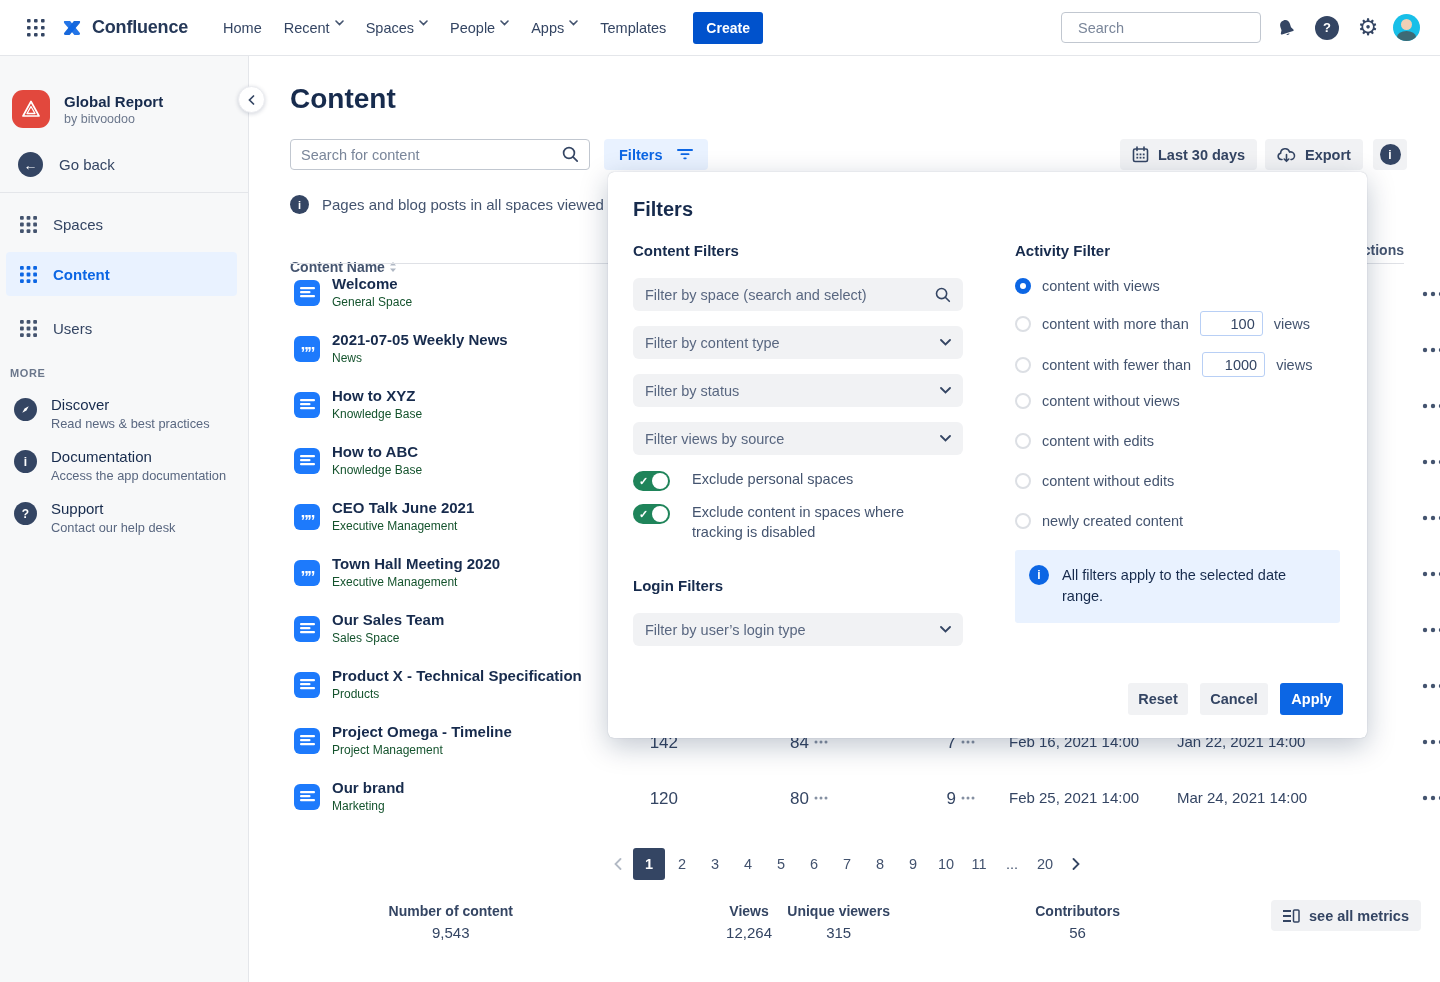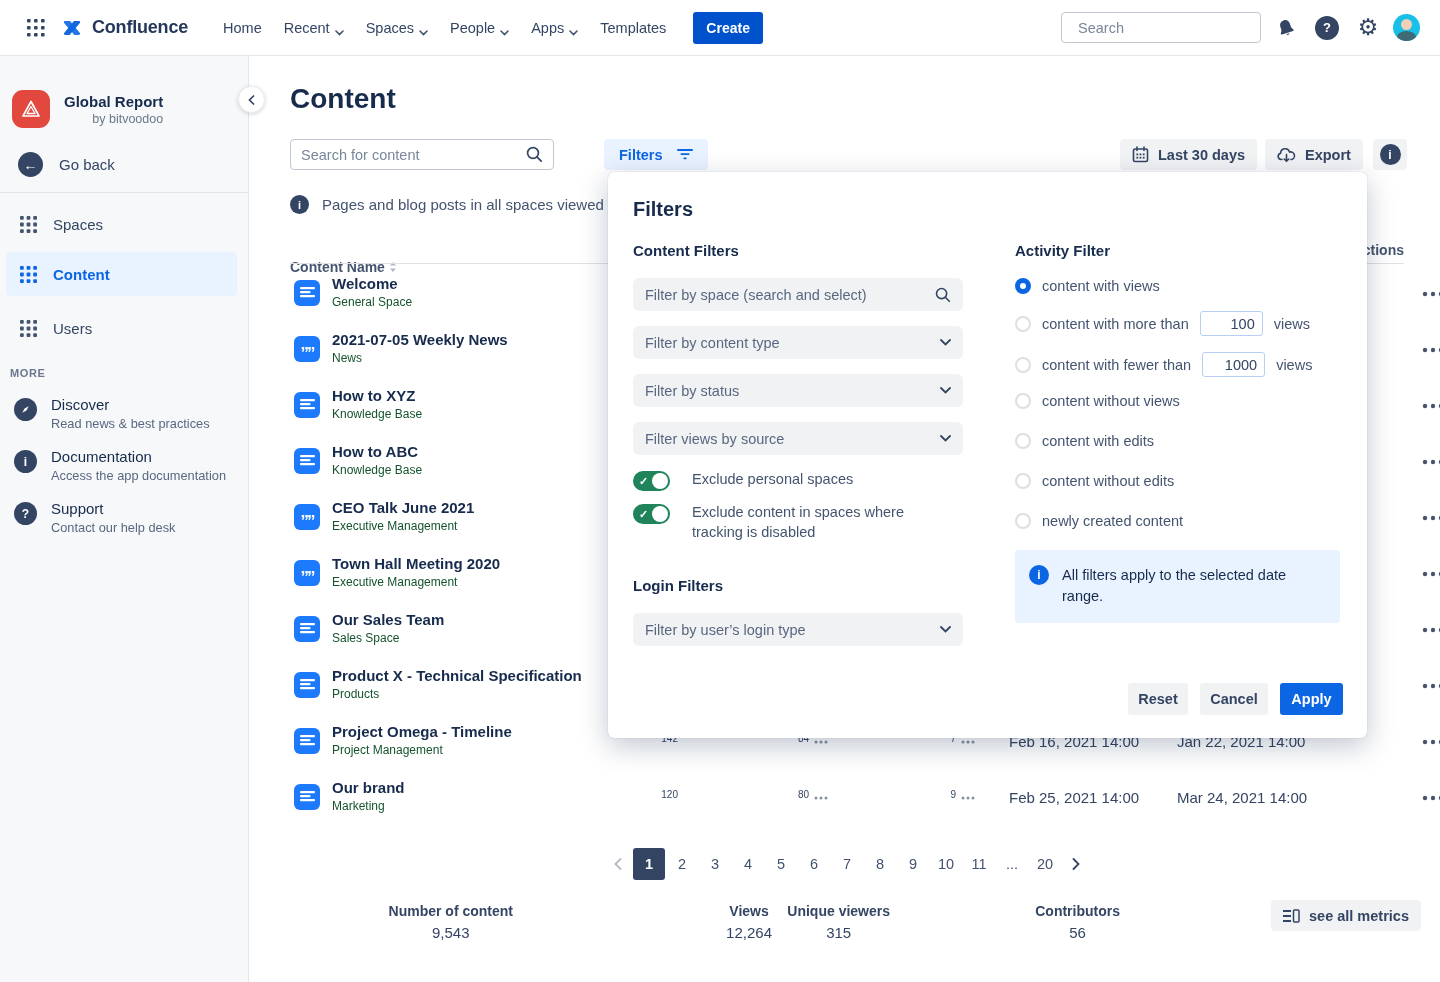--- a/index.html
+++ b/index.html
@@ -7,56 +7,56 @@
   body { position:relative; font-family:"Liberation Sans", sans-serif; background:#fff; overflow:hidden; color:#172b4d; }
   svg { display:block; }
   input { font-family:inherit; border:none; outline:none; background:transparent; }
 
   
   .topbar { position:absolute; left:0; top:0; width:1440px; height:56px; background:#fff; border-bottom:1px solid #e4e6ea; display:flex; align-items:center; padding:0 20px; z-index:20; }
   .appswitch { width:32px; height:32px; display:flex; align-items:center; justify-content:center; border-radius:4px; cursor:pointer; }
   .logo { display:flex; align-items:center; gap:8px; margin-left:8px; }
   .logo-text { font-size:18px; font-weight:700; color:#253858; letter-spacing:-.2px; }
   .tnav { display:flex; align-items:center; margin-left:24px; }
-  .tnav-item { display:flex; align-items:flex-end; gap:5px; font-size:14.5px; font-weight:500; color:#344563; padding:6px 11px; border-radius:4px; cursor:pointer; }
+  .tnav-item { display:flex; align-items:flex-start; gap:5px; font-size:14.5px; font-weight:500; color:#344563; padding:6px 11px; border-radius:4px; cursor:pointer; }
   .create-btn { margin-left:16px; height:32px; padding:0 13px; background:#0052cc; color:#fff; font-size:14px; font-weight:600; border:none; border-radius:3px; cursor:pointer; }
   .tb-right { margin-left:auto; display:flex; align-items:center; gap:9px; }
   .tb-search { width:200px; height:31px; border:1px solid #c1c7d0; border-radius:4px; display:flex; align-items:center; gap:7px; padding:0 9px; background:#fff; }
   .tb-search input { flex:1; font-size:14.5px; color:#344563; }
   .tb-search input::placeholder { color:#7a869a; }
   .icon-btn { width:32px; height:32px; display:flex; align-items:center; justify-content:center; cursor:pointer; border-radius:50%; }
   .circle-navy { width:24px; height:24px; border-radius:50%; background:#344563; color:#fff; display:flex; align-items:center; justify-content:center; font-size:13px; font-weight:700; }
   .gear-glyph { font-size:23px; color:#344563; line-height:1; }
   .avatar { width:27px; height:27px; border-radius:50%; background:#18bfe8; position:relative; overflow:hidden; cursor:pointer; }
   .avatar .head { position:absolute; left:8px; top:5px; width:11px; height:11px; border-radius:50%; background:#f0d0b6; }
   .avatar .body { position:absolute; left:4px; top:17px; width:19px; height:12px; border-radius:50%; background:#3d6a75; }
 
   
   .sidebar { position:absolute; left:0; top:56px; width:249px; height:926px; background:#f7f8f9; border-right:1px solid #e4e6ea; z-index:10; }
-  .side-app { position:absolute; left:12px; top:34px; display:flex; align-items:center; gap:14px;text-align:right; }
+  .side-app { position:absolute; left:12px; top:34px; display:flex; align-items:center; gap:14px; }
   .app-logo { width:38px; height:38px; border-radius:11px; background:#e2483d; display:flex; align-items:center; justify-content:center; }
   .side-app-title { font-size:15px; font-weight:700; color:#172b4d; }
   .side-app-sub { font-size:12.5px; color:#6b778c; margin-top:2px; }
   .side-back { position:absolute; left:18px; top:96px; display:flex; align-items:center; gap:16px; cursor:pointer; }
   .back-circle { width:25px; height:25px; border-radius:50%; background:#344563; color:#fff; display:flex; align-items:center; justify-content:center; font-size:14px; }
   .side-back-label { font-size:15px; font-weight:500; color:#344563; }
   .side-divider { position:absolute; left:0; top:136px; width:249px; height:1px; background:#e4e6ea; }
   .side-item { position:absolute; left:6px; width:231px; height:44px; display:flex; align-items:center; gap:16px; padding-left:14px; border-radius:4px; cursor:pointer; font-size:15px; font-weight:500; color:#344563; }
   .side-item.active { background:#e9f2ff; color:#0c66e4; font-weight:600; }
   .side-more-label { position:absolute; left:10px; top:311px; font-size:11px; font-weight:700; letter-spacing:.6px; color:#6b778c; }
   .more-item { position:absolute; left:14px; width:224px; display:flex; gap:14px; cursor:pointer; }
   .more-icon { width:23px; height:23px; border-radius:50%; background:#344563; color:#fff; display:flex; align-items:center; justify-content:center; flex:none; font-size:12px; font-weight:700; margin-top:2px; }
   .more-title { font-size:15px; font-weight:500; color:#172b4d; }
   .more-sub { font-size:12.8px; color:#596780; margin-top:3px; white-space:nowrap; }
   .collapse-btn { position:absolute; left:238px; top:86px; width:27px; height:27px; border-radius:50%; background:#fff; border:1px solid #ebecf0; box-shadow:0 1px 4px rgba(9,30,66,.18); z-index:30; display:flex; align-items:center; justify-content:center; cursor:pointer; }
 
   
   .main { position:absolute; left:249px; top:56px; width:1191px; height:926px; background:#fff; }
   .page-title { position:absolute; left:41px; top:27px; font-size:28px; font-weight:600; color:#172b4d; }
-  .content-search { position:absolute; left:41px; top:83px; width:264px; height:31px; border:1px solid #c1c7d0; border-radius:4px; display:flex; align-items:center; padding:0 10px; gap:8px; background:#fff; }
+  .content-search { position:absolute; left:41px; top:83px; width:300px; height:31px; border:1px solid #c1c7d0; border-radius:4px; display:flex; align-items:center; padding:0 10px; gap:8px; background:#fff; }
   .content-search input { flex:1; font-size:14.5px; color:#344563; }
   .content-search input::placeholder { color:#7a869a; }
   .filters-btn { position:absolute; left:355px; top:83px; height:31px; padding:0 15px; background:#e9f2ff; border:none; border-radius:4px; display:flex; align-items:center; gap:14px; cursor:pointer; }
   .filters-btn span { font-size:14.5px; font-weight:700; color:#0c66e4; }
   .gray-btn { height:31px; background:#f1f2f4; border:none; border-radius:4px; display:flex; align-items:center; gap:9px; padding:0 12px; cursor:pointer; font-size:14.5px; font-weight:600; color:#344563; }
   .range-btn { position:absolute; left:871px; top:83px; }
   .export-btn { position:absolute; left:1016px; top:83px; }
   .info-btn { position:absolute; left:1124px; top:83px; width:34px; justify-content:center; padding:0; }
   .info-line { position:absolute; left:41px; top:139px; display:flex; align-items:center; gap:13px; }
   .info-line .txt { font-size:15px; color:#44546f; white-space:nowrap; }
@@ -66,21 +66,21 @@
   .thead .h-name { position:absolute; left:0; top:17px; display:flex; align-items:center; gap:4px; cursor:pointer; }
   .thead .h-views { position:absolute; left:347px; top:0; cursor:pointer; }
   .thead .h-actions { position:absolute; right:0; top:0; }
   .thead-border { position:absolute; left:41px; top:207px; width:1114px; height:1px; background:#dfe1e6; }
 
   .trow { position:absolute; left:41px; width:1150px; height:56px; }
   .ricon { position:absolute; left:4px; top:15px; width:26px; height:26px; border-radius:6px; background:#1d7afc; display:flex; align-items:center; justify-content:center; }
   .ricon .q { color:#fff; font-weight:700; font-size:17px; letter-spacing:-2px; line-height:0; margin-top:9px; }
   .rtitle { position:absolute; left:42px; top:10px; font-size:15px; font-weight:600; color:#172b4d; cursor:pointer; white-space:nowrap; }
   .rspace { position:absolute; left:42px; top:30px; font-size:12px; color:#14532d; white-space:nowrap; }
-  .cellnum { position:absolute; top:20px; font-size:10px; color:#344563; text-align:right; width:70px; }
+  .cellnum { position:absolute; top:20px; font-size:17px; color:#344563; text-align:right; width:70px; }
   .c-views { left:318px; }
   .c-unique { left:449px; }
   .c-contrib { left:596px; }
   .minidots { position:absolute; top:27px; }
   .d-unique { left:524px; } .d-contrib { left:671px; }
   .celldate { position:absolute; top:20px; font-size:15px; color:#344563; white-space:nowrap; }
   .c-date1 { left:719px; } .c-date2 { left:887px; }
   .rowmenu { position:absolute; left:1128px; top:22px; width:30px; height:14px; display:flex; align-items:center; justify-content:center; cursor:pointer; }
 
   .pagination { position:absolute; left:41px; top:792px; width:1114px; display:flex; align-items:center; justify-content:center; gap:1px; }

